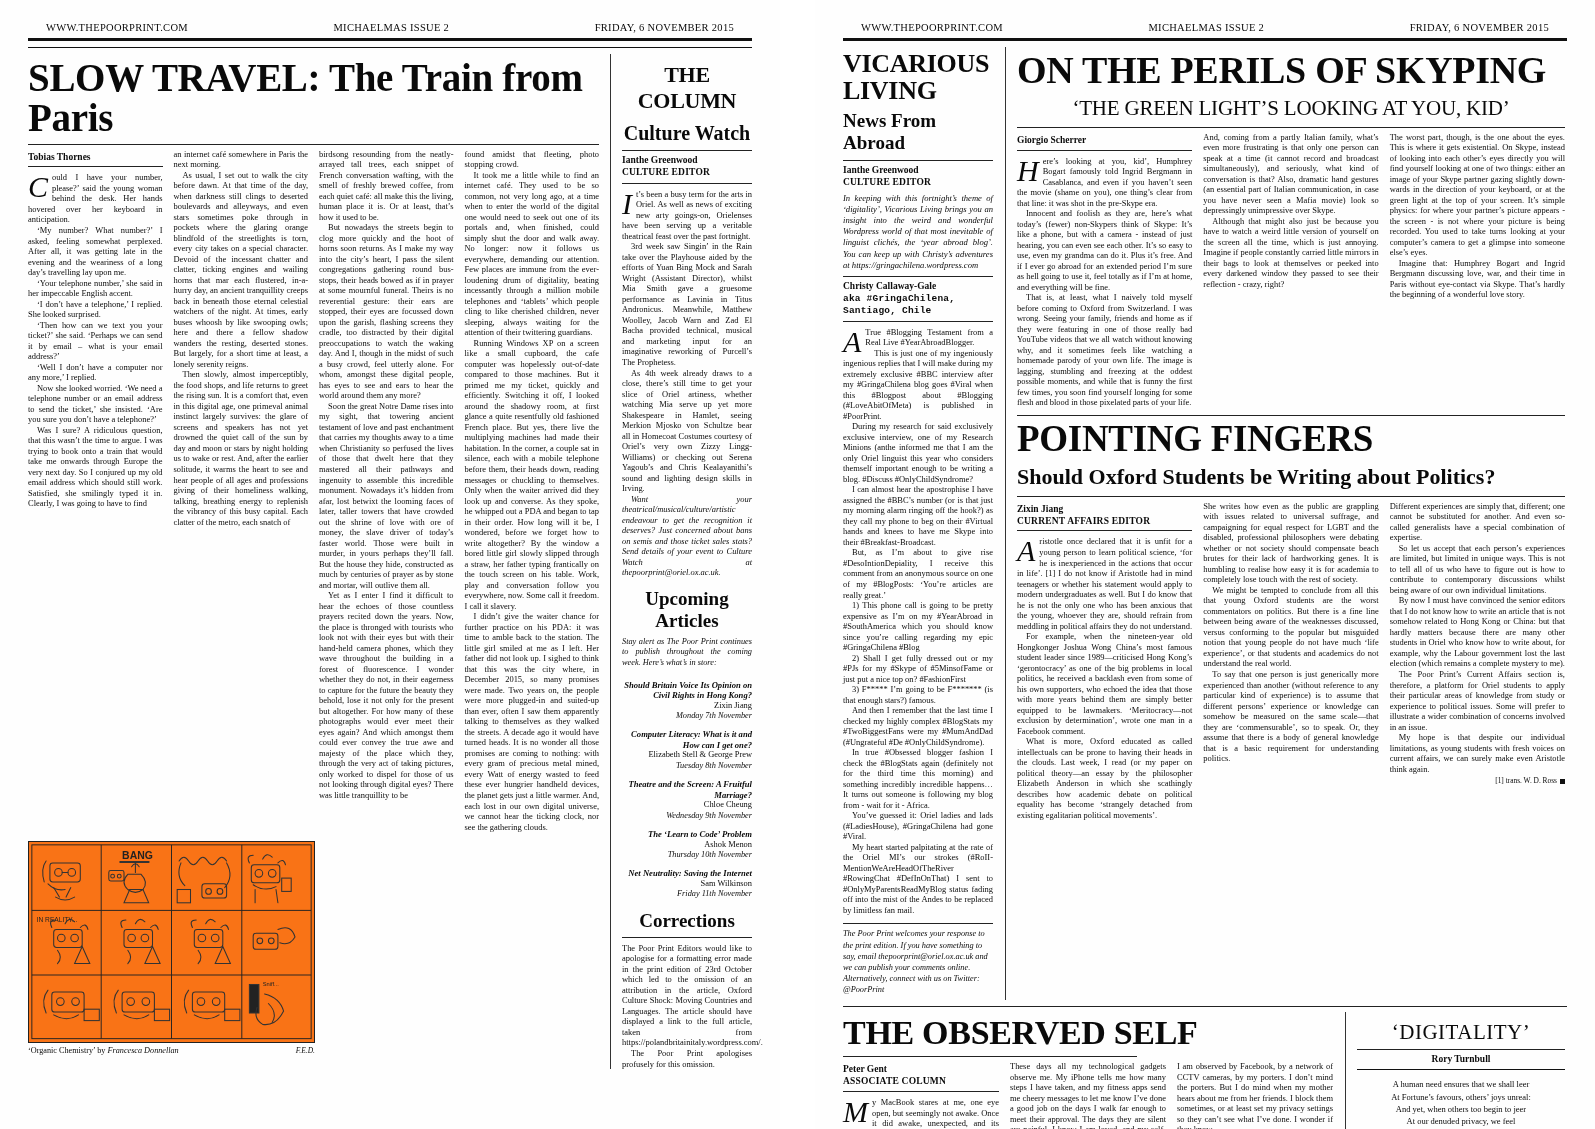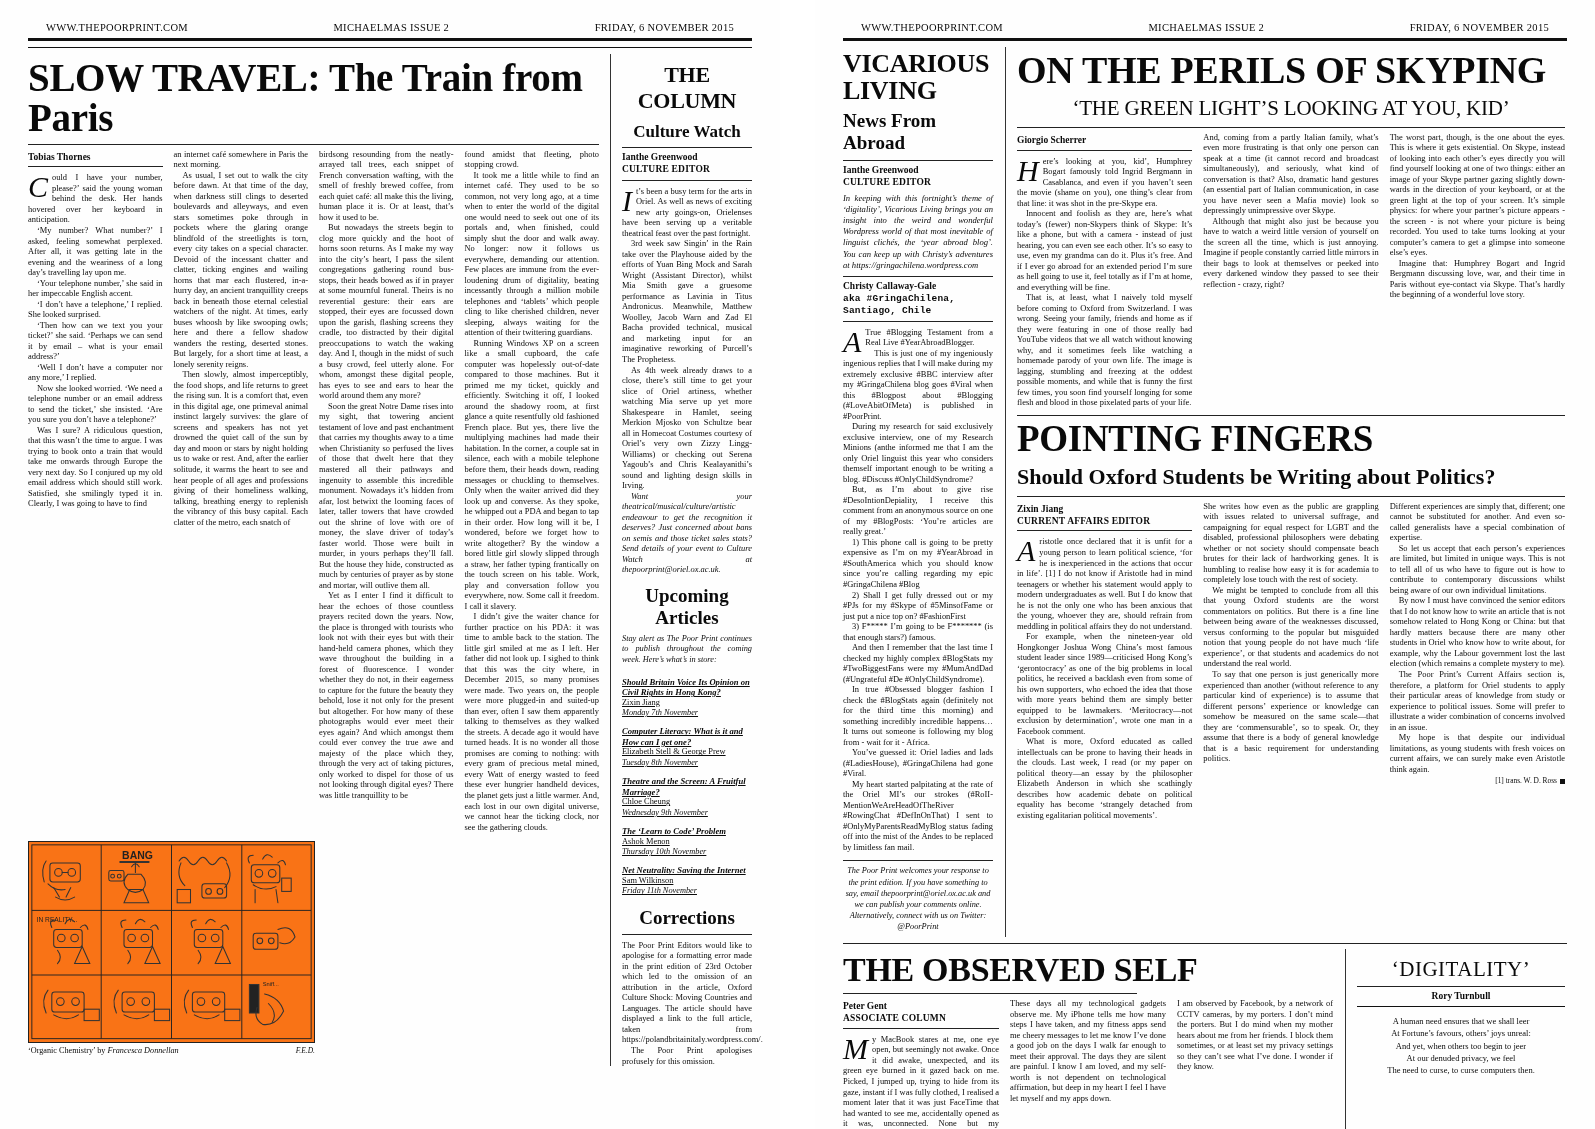--- a/index.html
+++ b/index.html
@@ -65,26 +65,26 @@
   p.bt.first { text-indent:0; }
   .dcap {
     float:left; font-size:30px; line-height:.78; padding:3px 4px 0 0;
     font-family:"Liberation Serif","DejaVu Serif",serif; font-style:italic;
   }
   .vrule { border-left:0.9px solid #333; padding-left:11px; }
 
   
   .boxhead { font-size:19px; font-weight:bold; text-align:center; margin:8px 0 5px 0; }
   .box-intro { font-size:8.3px; font-style:italic; text-align:justify; line-height:1.28; margin:0 0 11px 0; }
-  .upc { text-align:left; margin:0 0 8px 0;text-decoration:underline; }
+  .upc { text-align:right; margin:0 0 8px 0; }
   .upc .t { font-size:8.6px; font-weight:bold; font-style:italic; line-height:1.22; }
   .upc .a { font-size:8.4px; line-height:1.25; }
   .upc .d { font-size:8.3px; font-style:italic; line-height:1.25; }
 
-  .footer-note { font-size:8.3px; font-style:italic; text-align:center; line-height:1.35; margin:4px 0; }
+  .footer-note { font-size:8.3px; font-style:italic; line-height:1.35; margin:4px 0; }
 
   
   .cartoon { border:1.2px solid #222; background:#f97316; margin:5px 0 3px 0; }
   .cartoon svg { display:block; width:100%; height:auto; }
   .caption { display:flex; justify-content:space-between; font-size:8.2px; margin:1px 0 4px 0; }
   .caption .sig { font-style:italic; font-size:7.5px; }
 
   
   .poem { font-size:8.5px; line-height:1.42; text-align:center; margin-top:8px; }
   .poem-title { font-size:21px; text-align:center; margin:8px 0 4px 0; letter-spacing:.5px; }
@@ -267,21 +267,21 @@
               <span class="sig">F.E.D.</span>
             </div>
           </div>
           <div class="col"></div>
         </div>
 
       </div>
 
       <div class="vrule" style="width:142px;">
         <div class="boxhead" style="font-size:22px; letter-spacing:-.3px;">THE COLUMN</div>
-        <div class="boxhead" style="font-size:17px;font-family:Liberation Serif, serif;">Culture Watch</div>
+        <div class="boxhead" style="font-size:20px;font-family:Liberation Serif, serif;">Culture Watch</div>
         <div class="rule-thin" style="margin:4px 0 4px 0;"></div>
         <div class="byline">
           <span>Ianthe Greenwood</span>
           <span class="role">CULTURE EDITOR</span>
         </div>
         <div class="rule-thin" style="margin:4px 0 5px 0;"></div>
         <p class="bt first"><span class="dcap">I</span><span>t’s been a busy term for the arts in Oriel. As well as news of exciting new arty goings-on, Orielenses have been serving up a veritable theatrical feast over the past fortnight.</span></p>
         <p class="bt">3rd week saw Singin’ in the Rain take over the Playhouse aided by the efforts of Yuan Bing Mock and Sarah Wright (Assistant Director), whilst Mia Smith gave a gruesome performance as Lavinia in Titus Andronicus. Meanwhile, Matthew Woolley, Jacob Warn and Zad El Bacha provided technical, musical and marketing input for an imaginative reworking of Purcell’s The Prophetess.</p>
         <p class="bt">As 4th week already draws to a close, there’s still time to get your slice of Oriel artiness, whether watching Mia serve up yet more Shakespeare in Hamlet, seeing Merkion Mjosko von Schultze bear all in Homecoat Costumes courtesy of Oriel’s very own Zizzy Lingg-Williams) or checking out Serena Yagoub’s and Chris Kealayanithi’s sound and lighting design skills in Irving.</p>
         <p class="bt ital">Want your theatrical/musical/culture/artistic endeavour to get the recognition it deserves? Just concerned about bans on semis and those ticket sales stats? Send details of your event to Culture Watch at thepoorprint@oriel.ox.ac.uk.</p>
@@ -348,20 +348,21 @@
         <div class="standfirst">In keeping with this fortnight’s theme of ‘digitality’, Vicarious Living brings you an insight into the weird and wonderful Wordpress world of that most inevitable of linguist clichés, the ‘year abroad blog’. You can keep up with Christy’s adventures at https://gringachilena.wordpress.com</div>
         <div class="rule-thin" style="margin:4px 0 4px 0;"></div>
         <div class="byline">
           <span>Christy Callaway-Gale</span>
           <span class="role" style="font-weight:bold;font-family:Liberation Mono, monospace;">aka #GringaChilena, Santiago, Chile</span>
         </div>
         <div class="rule-thin" style="margin:4px 0 5px 0;"></div>
         <p class="bt first"><span class="dcap">A</span><span>True #Blogging Testament from a Real Live #YearAbroadBlogger.</span></p>
         <p class="bt">This is just one of my ingeniously ingenious replies that I will make during my extremely exclusive #BBC interview after my #GringaChilena blog goes #Viral when this #Blogpost about #Blogging (#LoveAbitOfMeta) is published in #PoorPrint.</p>
         <p class="bt">During my research for said exclusively exclusive interview, one of my Research Minions (anthe informed me that I am the only Oriel linguist this year who considers themself important enough to be writing a blog. #Discuss #OnlyChildSyndrome?</p>
+        <p class="bt">I can almost hear the apostrophise I have assigned the #BBC’s number (or is that just my morning alarm ringing off the hook?) as they call my phone to beg on their #Virtual hands and knees to have me Skype into their #Breakfast-Broadcast.</p>
         <p class="bt">But, as I’m about to give rise #DesoIntionDepiality, I receive this comment from an anonymous source on one of my #BlogPosts: ‘You’re articles are really great.’</p>
         <p class="bt">1) This phone call is going to be pretty expensive as I’m on my #YearAbroad in #SouthAmerica which you should know since you’re calling regarding my epic #GringaChilena #Blog</p>
         <p class="bt">2) Shall I get fully dressed out or my #PJs for my #Skype of #5MinsofFame or just put a nice top on? #FashionFirst</p>
         <p class="bt">3) F***** I’m going to be F******* (is that enough stars?) famous.</p>
         <p class="bt">And then I remember that the last time I checked my highly complex #BlogStats my #TwoBiggestFans were my #MumAndDad (#Ungrateful #De #OnlyChildSyndrome).</p>
         <p class="bt">In true #Obsessed blogger fashion I check the #BlogStats again (definitely not for the third time this morning) and something incredibly incredible happens… It turns out someone is following my blog from - wait for it - Africa.</p>
         <p class="bt">You’ve guessed it: Oriel ladies and lads (#LadiesHouse), #GringaChilena had gone #Viral.</p>
         <p class="bt">My heart started palpitating at the rate of the Oriel MI’s our strokes (#RoII-MentionWeAreHeadOfTheRiver #RowingChat #DefInOnThat) I sent to #OnlyMyParentsReadMyBlog status fading off into the mist of the Andes to be replaced by limitless fan mail.</p>
         <div class="rule-thin" style="margin:8px 0 4px 0;"></div>
         <div class="footer-note">The Poor Print welcomes your response to the print edition. If you have something to say, email thepoorprint@oriel.ox.ac.uk and we can publish your comments online. Alternatively, connect with us on Twitter: @PoorPrint</div>

